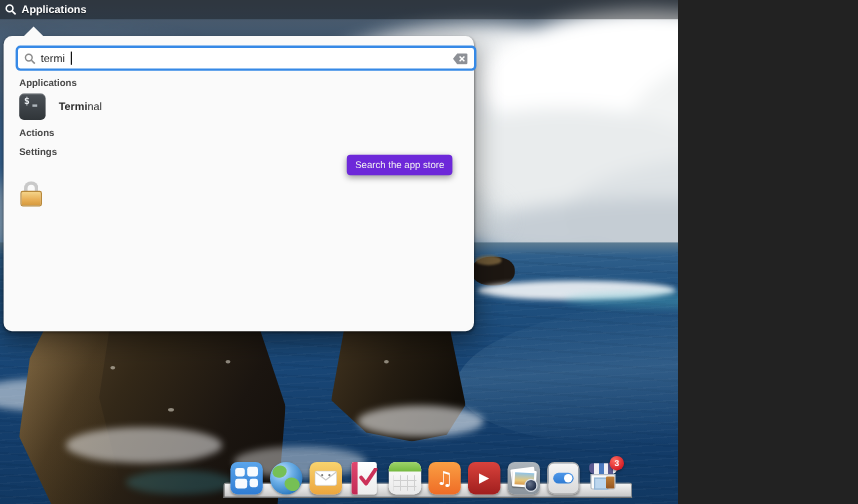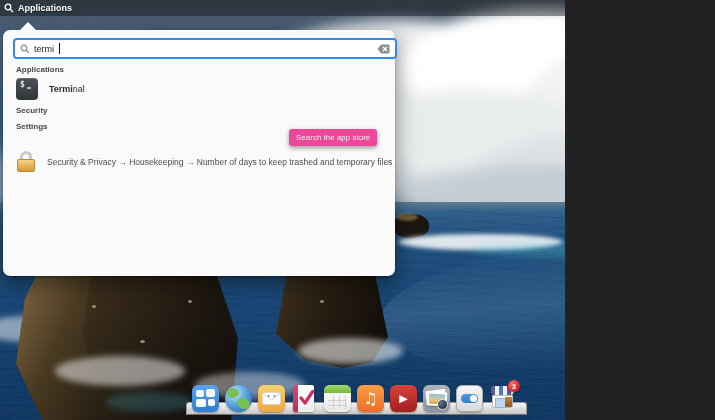--- a/index.html
+++ b/index.html
@@ -72,21 +72,21 @@
   .lock-body{position:absolute;left:1px;top:8px;width:18px;height:13px;border-radius:2px;
     background:linear-gradient(180deg,#f5d489 0%,#e9b158 55%,#d69a3e 100%);border:1px solid #b5judge;border:1px solid #b8893a;box-sizing:border-box;}
   .storeicon{position:relative;width:18px;height:18px;flex:0 0 auto;}
   .awning{position:absolute;left:0;top:1px;width:18px;height:7px;border-radius:2px 2px 3px 3px;
     background:repeating-linear-gradient(90deg,#5b5a91 0 3px,#f0f0f5 3px 6px,#4b7ac0 6px 9px,#f0f0f5 9px 12px);}
   .storefront{position:absolute;left:1px;top:8px;width:16px;height:9px;background:#fdfdfd;border:1px solid #b9bec4;border-top:none;box-sizing:border-box;}
   .storescreen{position:absolute;left:3px;top:10px;width:7px;height:5px;background:#a8c8e8;border:1px solid #8fb2d8;}
   .storebag{position:absolute;left:11px;top:9px;width:5px;height:7px;background:#b07030;border-radius:1px;box-shadow:inset 0 1px 0 rgba(255,255,255,.35);}
 
   
-  .tooltip{left:289px;top:129px;height:17px;line-height:17px;padding:0 7px;background:#ec4899;
+  .tooltip{left:289px;top:129px;height:17px;line-height:17px;padding:0 7px;background:#6d28d9;
     color:#f2f2f2;font-size:8px;border-radius:3px;z-index:40;box-shadow:0 2px 5px rgba(0,0,0,.4);}
 
   
   .dock-shelf{left:186px;top:402px;width:341px;height:13px;border-radius:3px 3px 0 0;
     background:linear-gradient(180deg,#f4f4f4 0%,#dcdcdc 55%,#c6c6c6 100%);
     border:1px solid #9a9a9a;border-bottom:1px solid #6f6f6f;box-sizing:border-box;z-index:24;}
   .dock-icons{left:191px;top:384px;display:flex;gap:4px;z-index:25;}
   .di{position:relative;width:29px;height:29px;flex:0 0 auto;}
   .sq{position:absolute;inset:1px;border-radius:6px;box-shadow:0 1px 2px rgba(0,0,0,.35);}
   .mt-bg{background:linear-gradient(180deg,#5aa5ec,#2f7cd3);}
@@ -226,31 +226,30 @@
     <div class="sechead" style="top:35px;">Applications</div>
 
     <div class="row" style="top:45px;height:27px;">
       <span class="termicon">
         <span class="dollar">$</span>
           <span class="cur"></span>
       </span>
       <span class="row-label"><b>Termi</b><span>nal</span></span>
     </div>
 
-    <div class="sechead" style="top:76px;">Security</div>
+    <div class="sechead" style="top:76px;">Actions</div>
 
 
     <div class="sechead" style="top:92px;">Settings</div>
 
     <div class="row" style="top:118px;height:28px;">
       <span class="lockicon">
         <span class="lock-shackle"></span>
           <span class="lock-body"></span>
       </span>
-      <span class="row-label" style="font-size:8.5px;color:#4c4c4c;">Security &amp; Privacy → Housekeeping → Number of days to keep trashed and temporary files</span>
     </div>
   </div>
 
   <div class="abs tooltip">Search the app store</div>
 
   <div class="abs dock-shelf"></div>
   <div class="abs dock-icons">
 
     <div class="di">
       <span class="sq mt-bg"></span>

